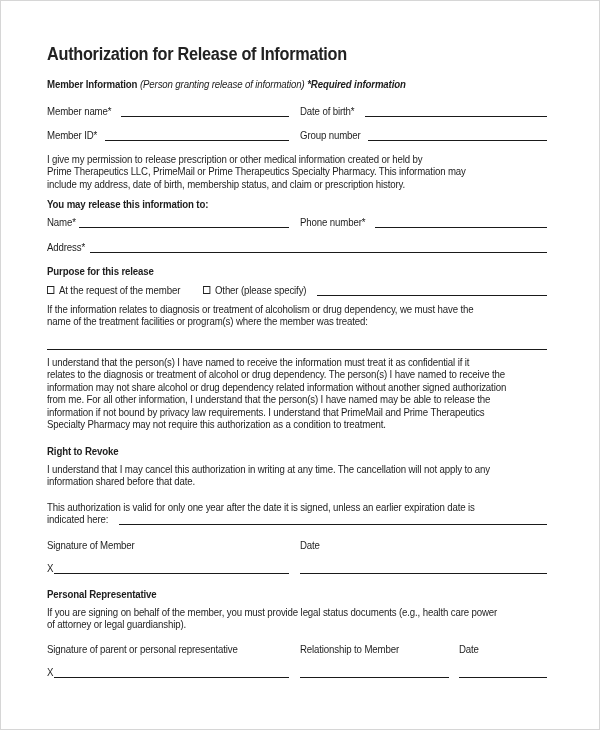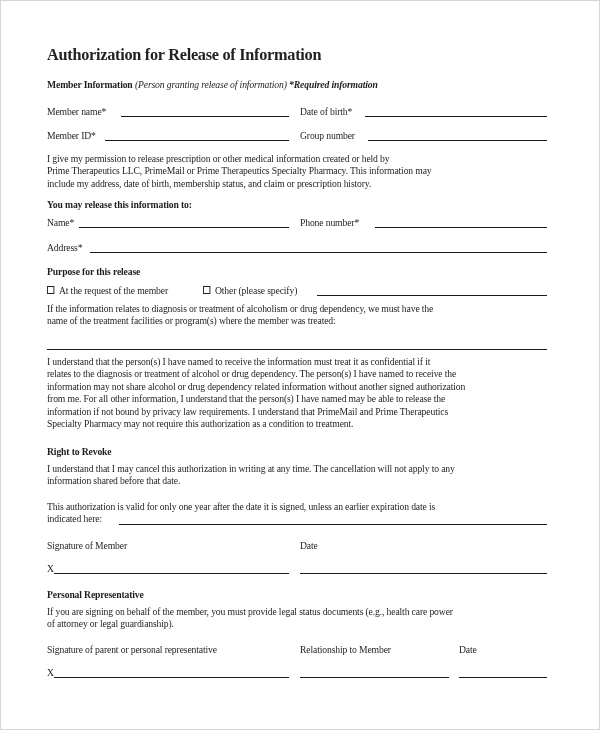--- a/index.html
+++ b/index.html
@@ -2,21 +2,21 @@
 <html><head>
 <meta charset="utf-8">
 <style>
   html, body { margin: 0; padding: 0; background: #ffffff; }
   body { width: 600px; height: 730px; overflow: hidden; }
   .page {
     position: relative;
     width: 598px; height: 728px;
     border: 1px solid #d6d6d6;
     background: #ffffff;
-    font-family: Liberation Serif, serif;
+    font-family: Liberation Sans, sans-serif;
     color: #1e1e1e;
   }
   .abs { position: absolute; }
   .title {
     left: 46px; top: 43px;
     font-size: 17.5px; font-weight: bold; letter-spacing: -0.3px;
     transform: scaleX(0.93); transform-origin: left top;
     color: #222;
   }
   .txt {

